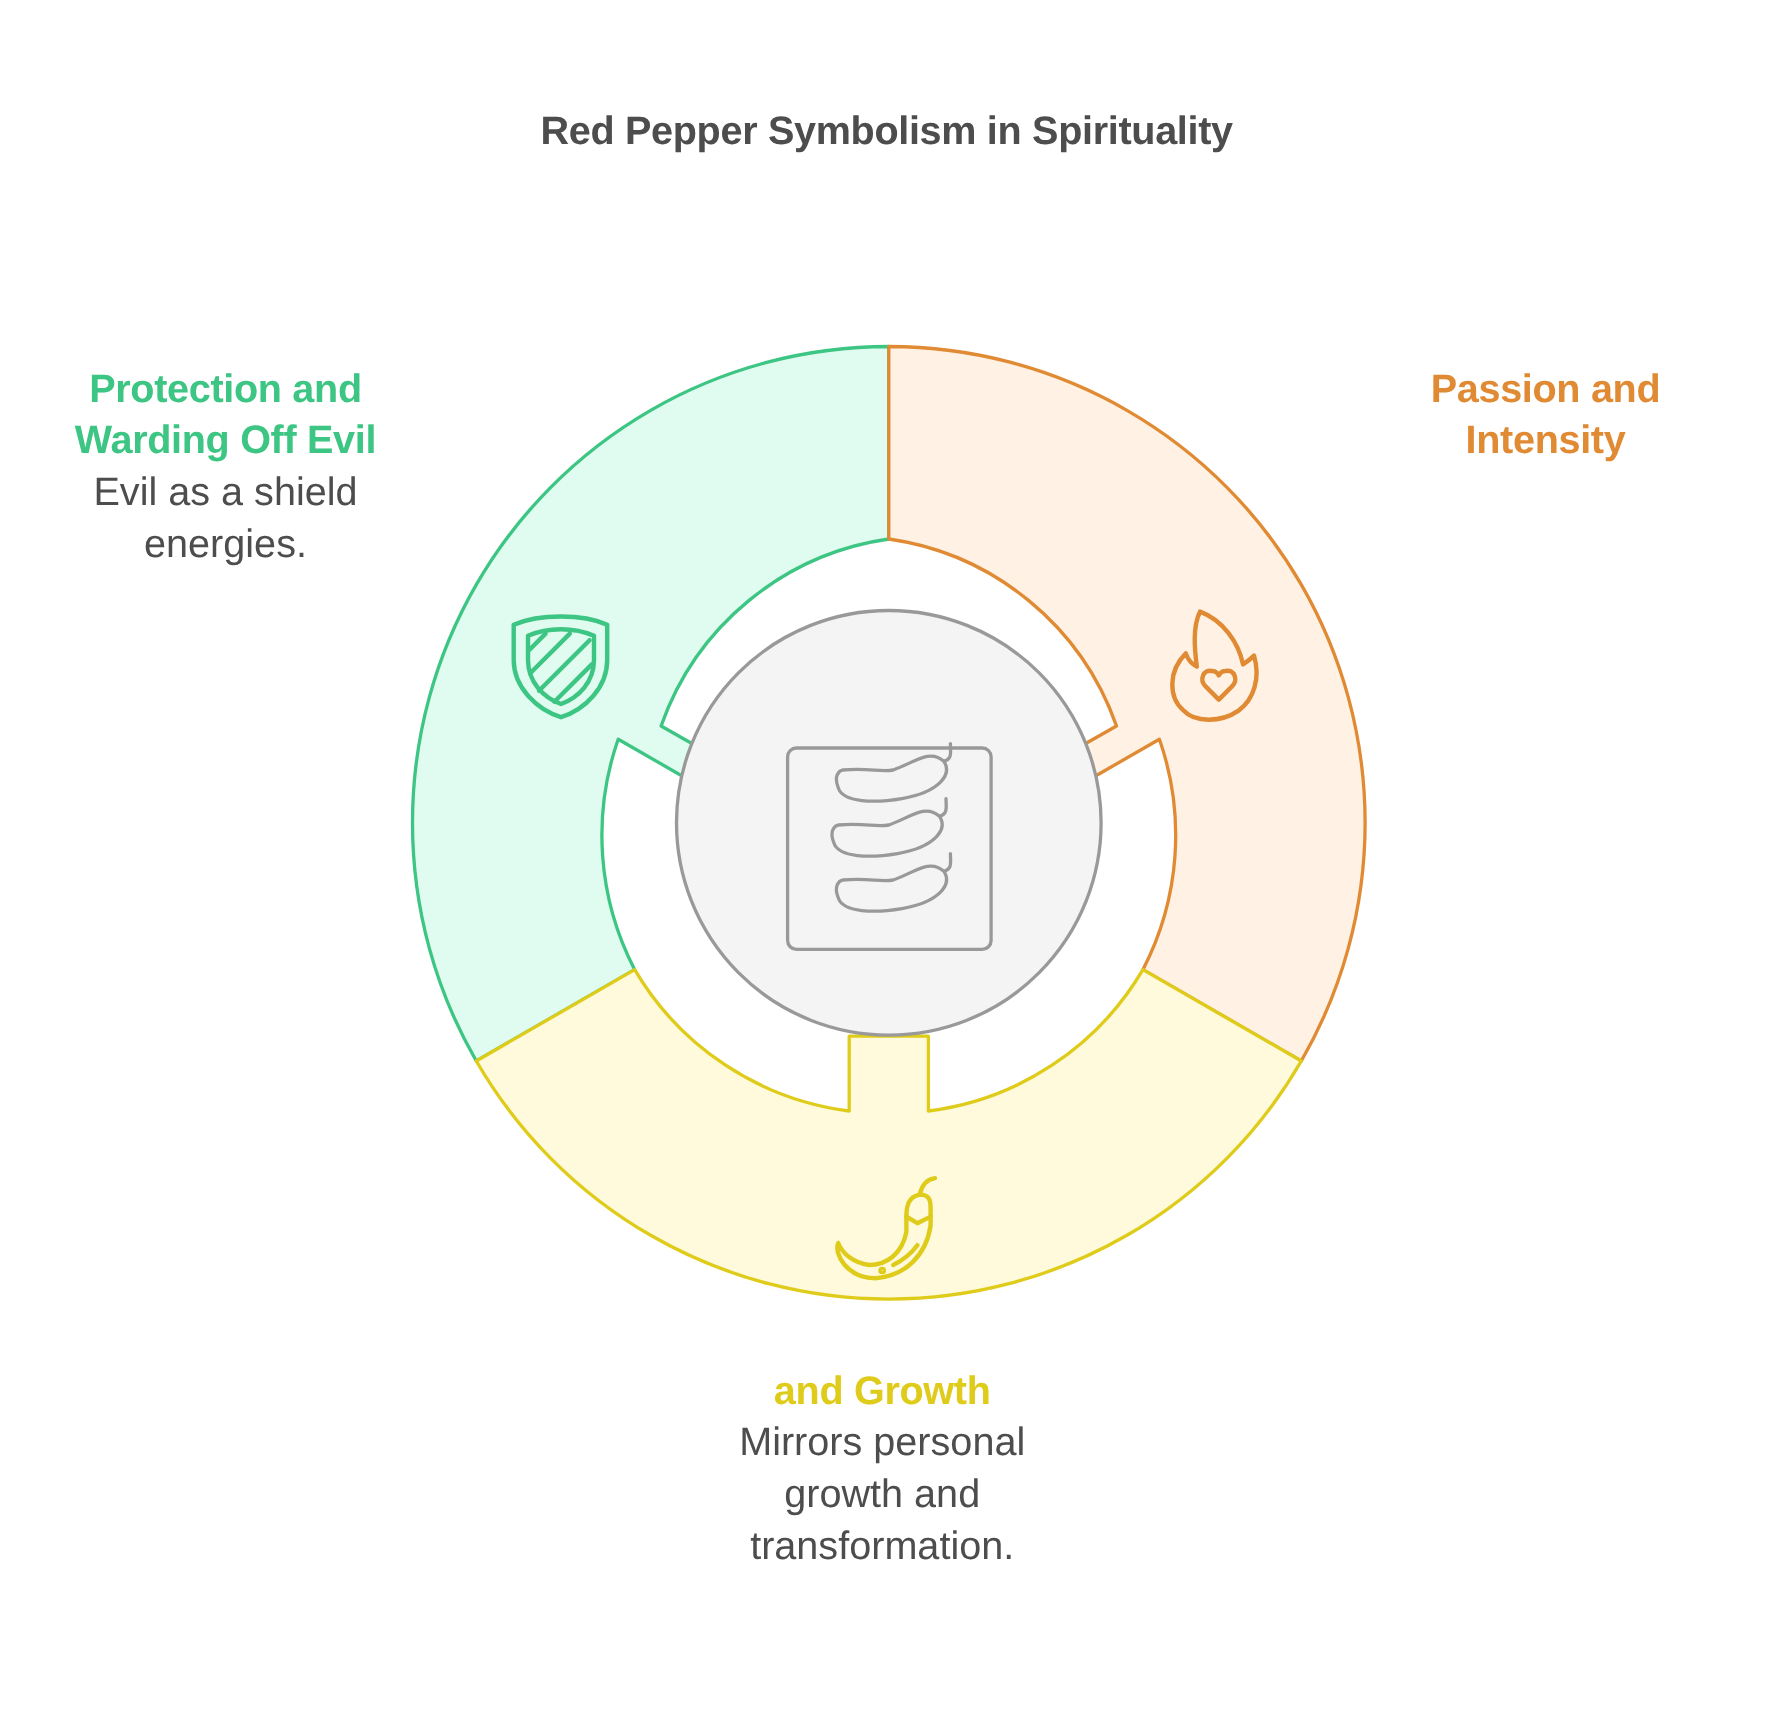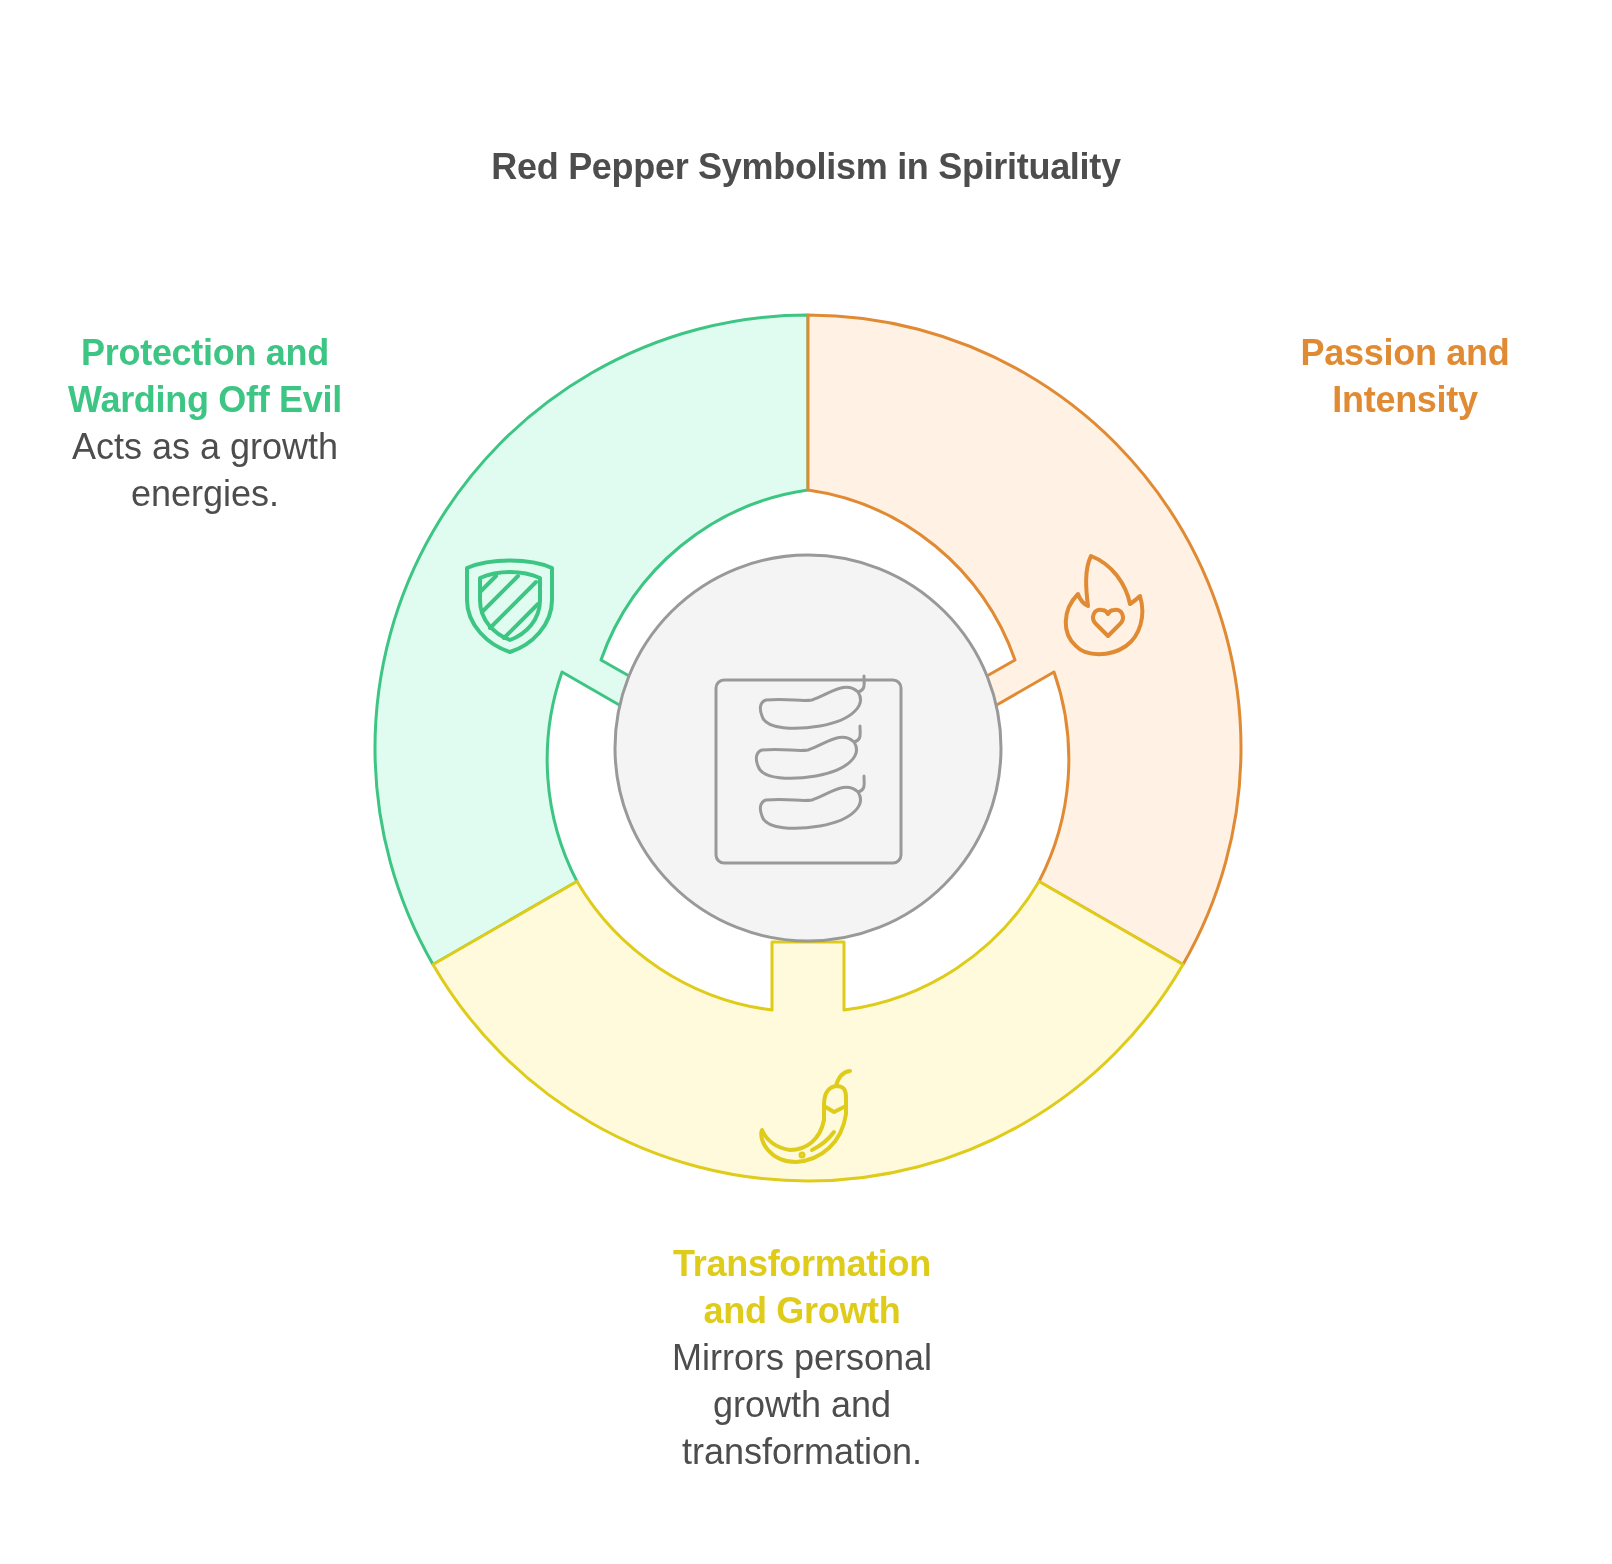--- a/index.html
+++ b/index.html
@@ -1,19 +1,19 @@
 <!DOCTYPE html>
 <html><head>
 <meta charset="utf-8">
 <style>
   html, body { margin: 0; padding: 0; background: #ffffff; }
   body { width: 1612px; height: 1564px; position: relative; overflow: hidden;
          font-family: "Liberation Sans", "DejaVu Sans", sans-serif; }
   .title { position: absolute; left: 0; width: 1612px; top: 98px; text-align: center;
-           font-size: 36px; font-weight: bold; color: #4d4d4d; letter-spacing: -0.3px; margin-top: 48px; }
+           font-size: 36px; font-weight: bold; color: #4d4d4d; letter-spacing: -0.3px; }
   .block { position: absolute; text-align: center; margin-top: 48px; }
   .block .head { font-size: 36px; font-weight: bold; line-height: 47px; letter-spacing: -0.3px; }
   .block .desc { font-size: 36px; line-height: 47px; color: #4d4d4d; }
   #blk-protection { left: 40px; width: 330px; top: 281px; }
   #blk-passion { left: 1240px; width: 330px; top: 281px; }
   #blk-transformation { left: 632px; width: 340px; top: 1192px; }
   svg.diagram { position: absolute; left: 0; top: 0; }
 </style>
 </head>
 <body>
@@ -87,35 +87,34 @@
     <circle cx="802" cy="1155" r="1.5"></circle>
   </g>
 </svg>
 
 <div class="block" id="blk-protection">
   <div class="head" style="color:#3cc583">
     <div>Protection and</div>
     <div>Warding Off Evil</div>
   </div>
   <div class="desc">
-    <div>Acts as a growth</div>
+    <div>Evil as a shield</div>
     <div>energies.</div>
   </div>
 </div>
 
 <div class="block" id="blk-passion">
   <div class="head" style="color:#e08a33">
     <div>Passion and</div>
     <div>Intensity</div>
   </div>
 </div>
 
 <div class="block" id="blk-transformation">
   <div class="head" style="color:#dfcb1a">
-    <div>Transformation</div>
     <div>and Growth</div>
   </div>
   <div class="desc">
     <div>Mirrors personal</div>
     <div>growth and</div>
     <div>transformation.</div>
   </div>
 </div>
 
 </body></html>

